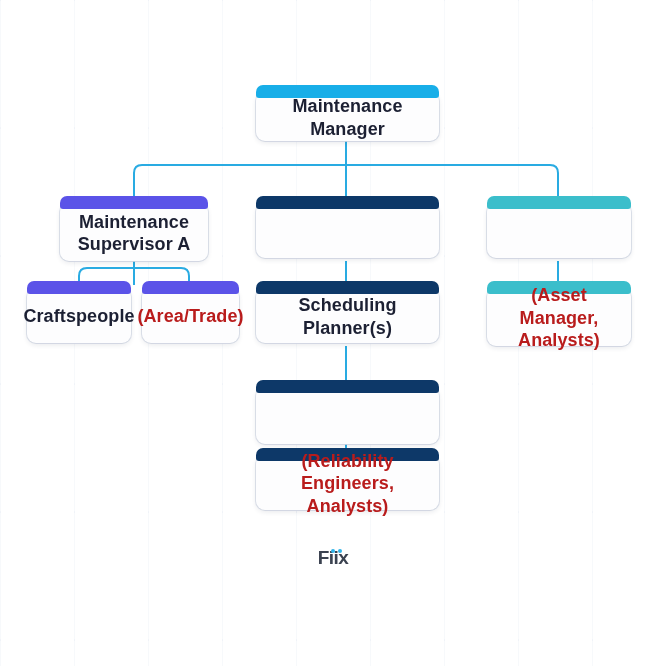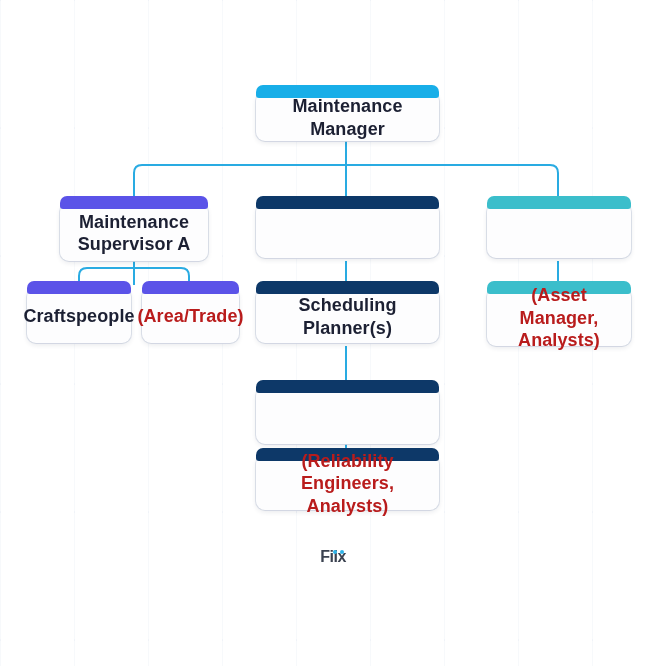--- a/index.html
+++ b/index.html
@@ -59,21 +59,21 @@
   #logo{
     position:absolute;
     left:0;right:0;
     top:548px;
     text-align:center;
     z-index:4;
   }
   #logo .wordmark{
     display:inline-block;
     position:relative;
-    font-size:16px;
+    font-size:19px;
     font-weight:bold;
     letter-spacing:-.5px;
     color:#3b4250;
     line-height:1;
   }
   #logo .dot{
     position:absolute;
     width:4px;height:4px;
     border-radius:50%;
     background:#2fb3e8;

